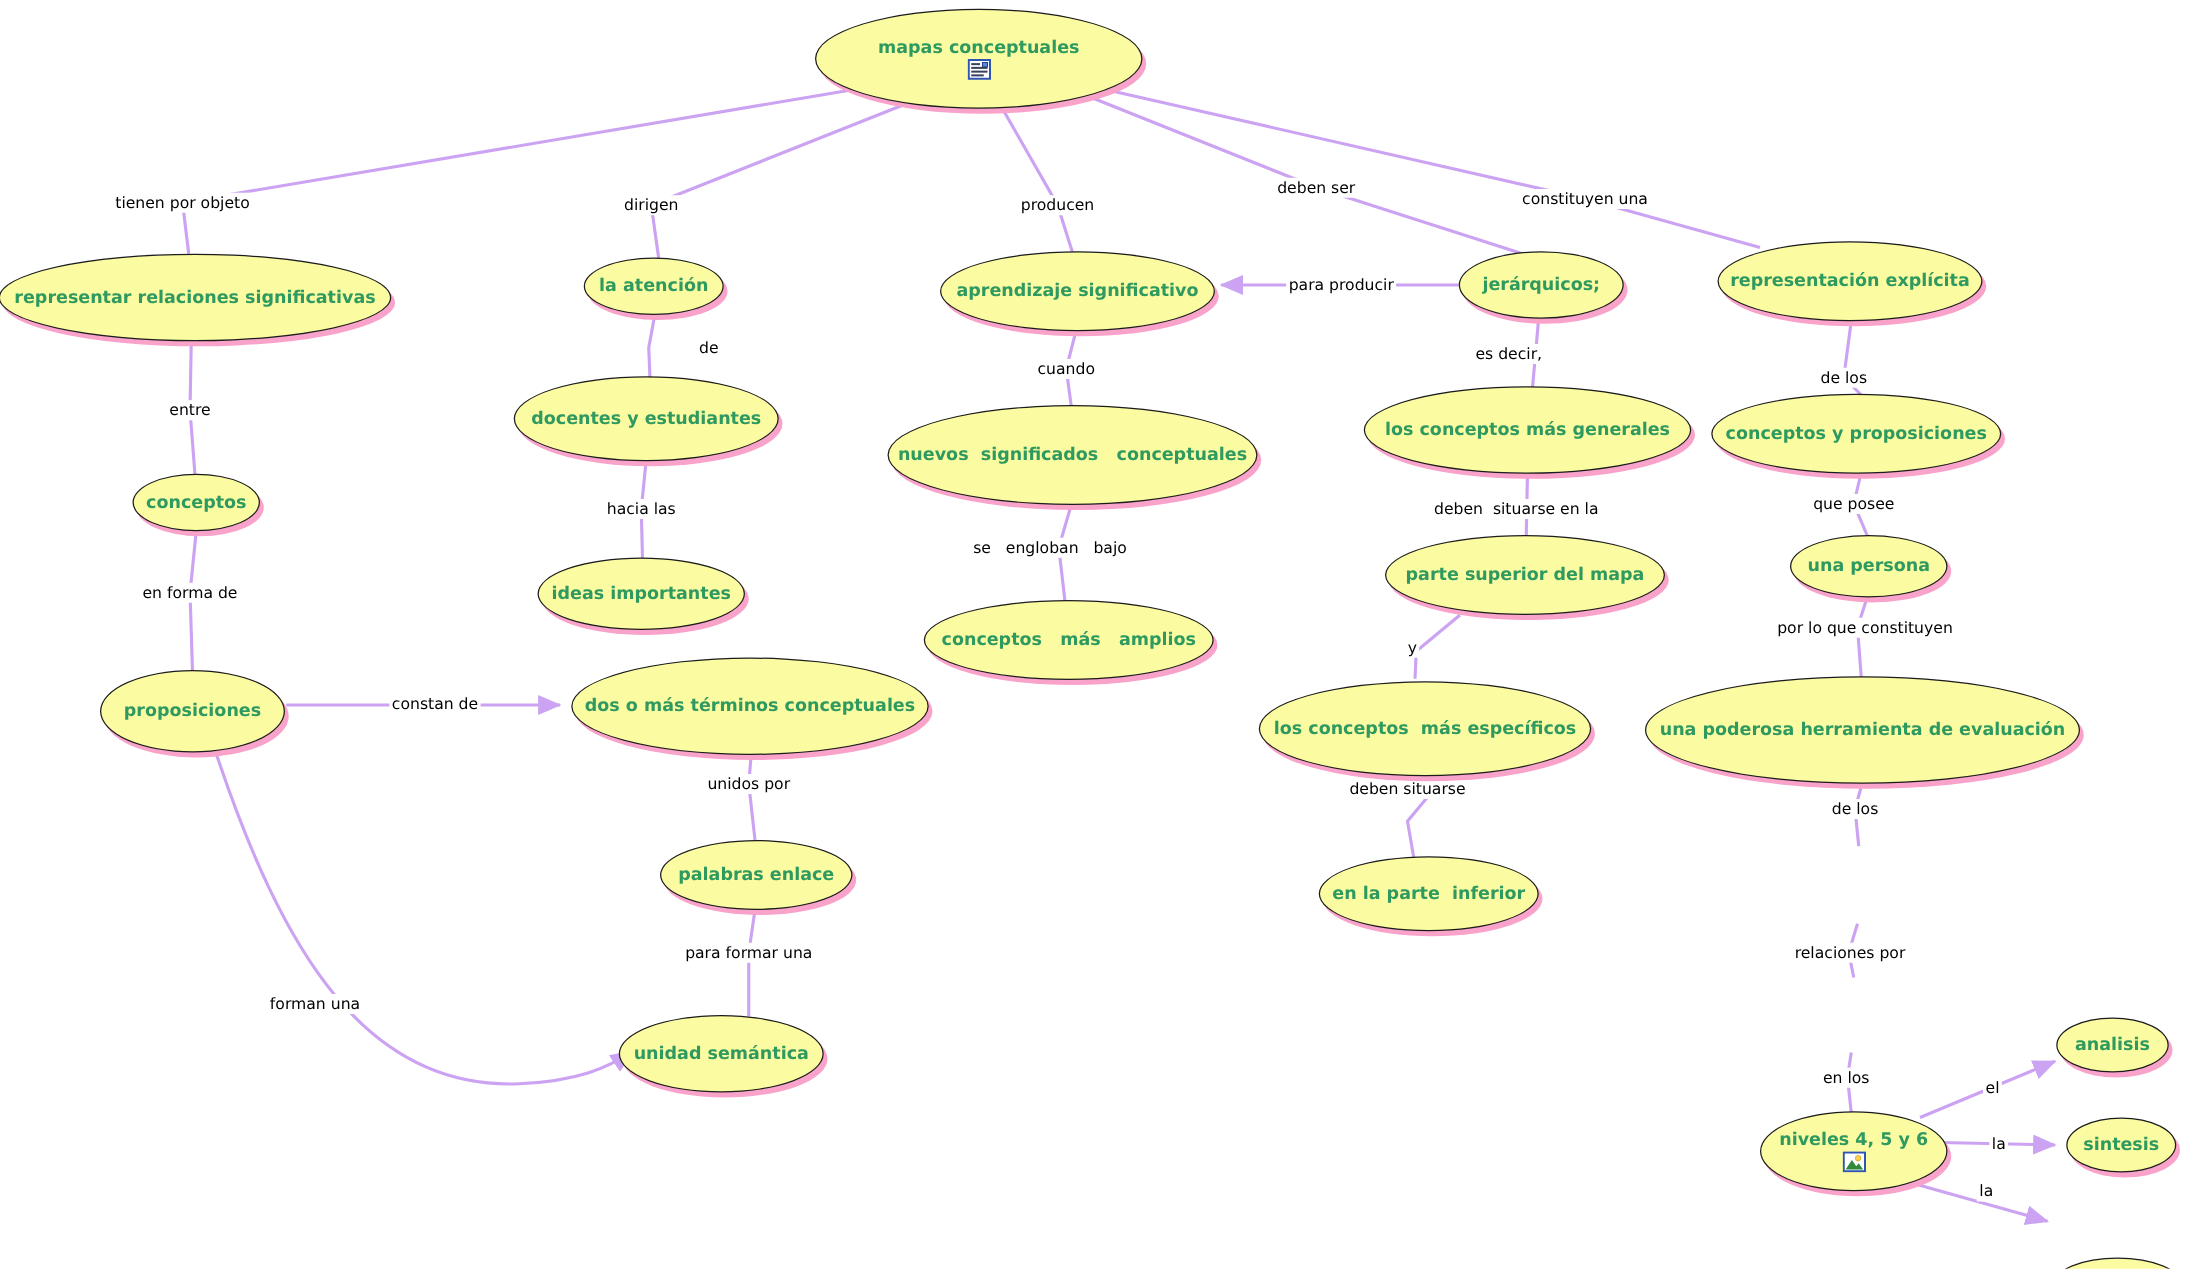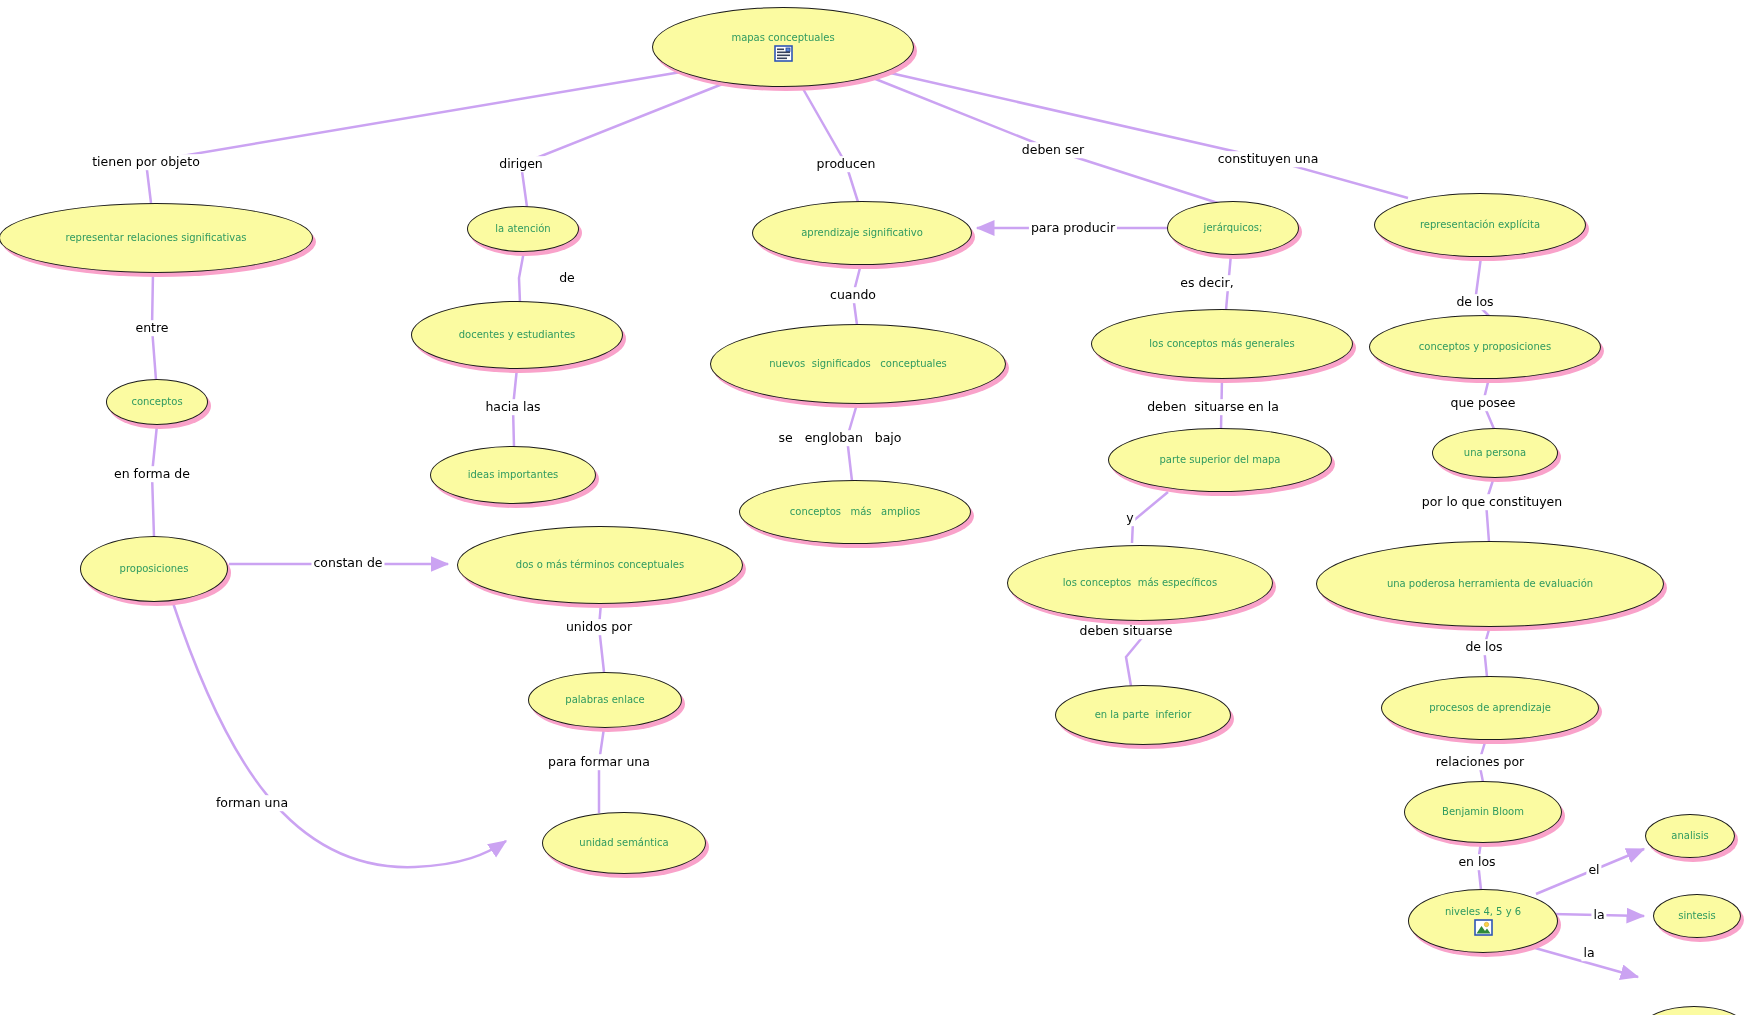--- a/index.html
+++ b/index.html
@@ -18,21 +18,21 @@
   .node{
     position:absolute;z-index:3;border-radius:50%;
     background:var(--node-fill,#fbfba1);
     border:1.6px solid var(--node-border,#1c1c1c);
     box-shadow:3px 4px 0 var(--node-shadow,#f9a2ca);
     display:flex;flex-direction:column;align-items:center;justify-content:center;
     text-align:center;box-sizing:border-box;gap:1px;
   }
   .node-label{
     color:var(--node-text,#2f9a60);
-    font-weight:normal;font-size:10px;line-height:1.15;white-space:pre;
+    font-weight:bold;font-size:14px;line-height:1.15;white-space:pre;
   }
   .node-icon{display:block;width:19px;height:17px;}
   .node-icon svg{display:block;width:100%;height:100%;}
 </style>
 </head>
 <body style="--canvas-bg: #ffffff; --node-fill: #fbfba1; --node-border: #1c1c1c; --node-text: #2f9a60; --node-shadow: #f9a2ca; --label-text: #000000;">
 
 <div id="stage">
     <svg id="edge-layer" width="1752" height="1015" viewBox="0 0 1752 1015">
       <defs>
@@ -120,21 +120,21 @@
     </div>
     <div class="node" style="left: 80px; top: 536px; width: 148px; height: 66px;">
       <span class="node-label">proposiciones</span>
     </div>
     <div class="node" style="left: 457px; top: 526px; width: 286px; height: 78px;">
       <span class="node-label">dos o más términos conceptuales</span>
     </div>
     <div class="node" style="left: 528px; top: 672px; width: 154px; height: 56px;">
       <span class="node-label">palabras enlace</span>
     </div>
-    <div class="node" style="left: 542px; top: 812px; width: 164px; height: 62px; align-items: center;">
+    <div class="node" style="left: 495px; top: 812px; width: 164px; height: 62px; align-items: center;">
       <span class="node-label">unidad semántica</span>
     </div>
     <div class="node" style="left: 467px; top: 206px; width: 112px; height: 46px;">
       <span class="node-label">la atención</span>
     </div>
     <div class="node" style="left: 411px; top: 301px; width: 212px; height: 68px;">
       <span class="node-label">docentes y estudiantes</span>
     </div>
     <div class="node" style="left: 430px; top: 446px; width: 166px; height: 58px;">
       <span class="node-label">ideas importantes</span>
@@ -168,26 +168,20 @@
     </div>
     <div class="node" style="left: 1369px; top: 315px; width: 232px; height: 64px;">
       <span class="node-label">conceptos y proposiciones</span>
     </div>
     <div class="node" style="left: 1432px; top: 428px; width: 126px; height: 50px;">
       <span class="node-label">una persona</span>
     </div>
     <div class="node" style="left: 1316px; top: 541px; width: 348px; height: 86px;">
       <span class="node-label">una poderosa herramienta de evaluación</span>
     </div>
-    <div class="node" style="left: 1381px; top: 676px; width: 218px; height: 64px;">
-      <span class="node-label">procesos de aprendizaje</span>
-    </div>
-    <div class="node" style="left: 1404px; top: 781px; width: 158px; height: 62px;">
-      <span class="node-label">Benjamin Bloom</span>
-    </div>
     <div class="node" style="left: 1408px; top: 889px; width: 150px; height: 64px;">
       <span class="node-label">niveles 4, 5 y 6</span>
       <span class="node-icon">
         <svg viewBox="0 0 19 17">
           <rect x="1" y="1" width="17" height="15" fill="#ffffff" stroke="#2f55b4" stroke-width="1.6"></rect>
           <circle cx="12.5" cy="5.5" r="2.2" fill="#ffd24a" stroke="#caa22c" stroke-width="0.6"></circle>
           <path d="M2.5 14.5 L7.5 7 L11 12 L13 9.5 L16.5 14.5 Z" fill="#2f8a3a"></path>
         </svg>
       </span>
     </div>

